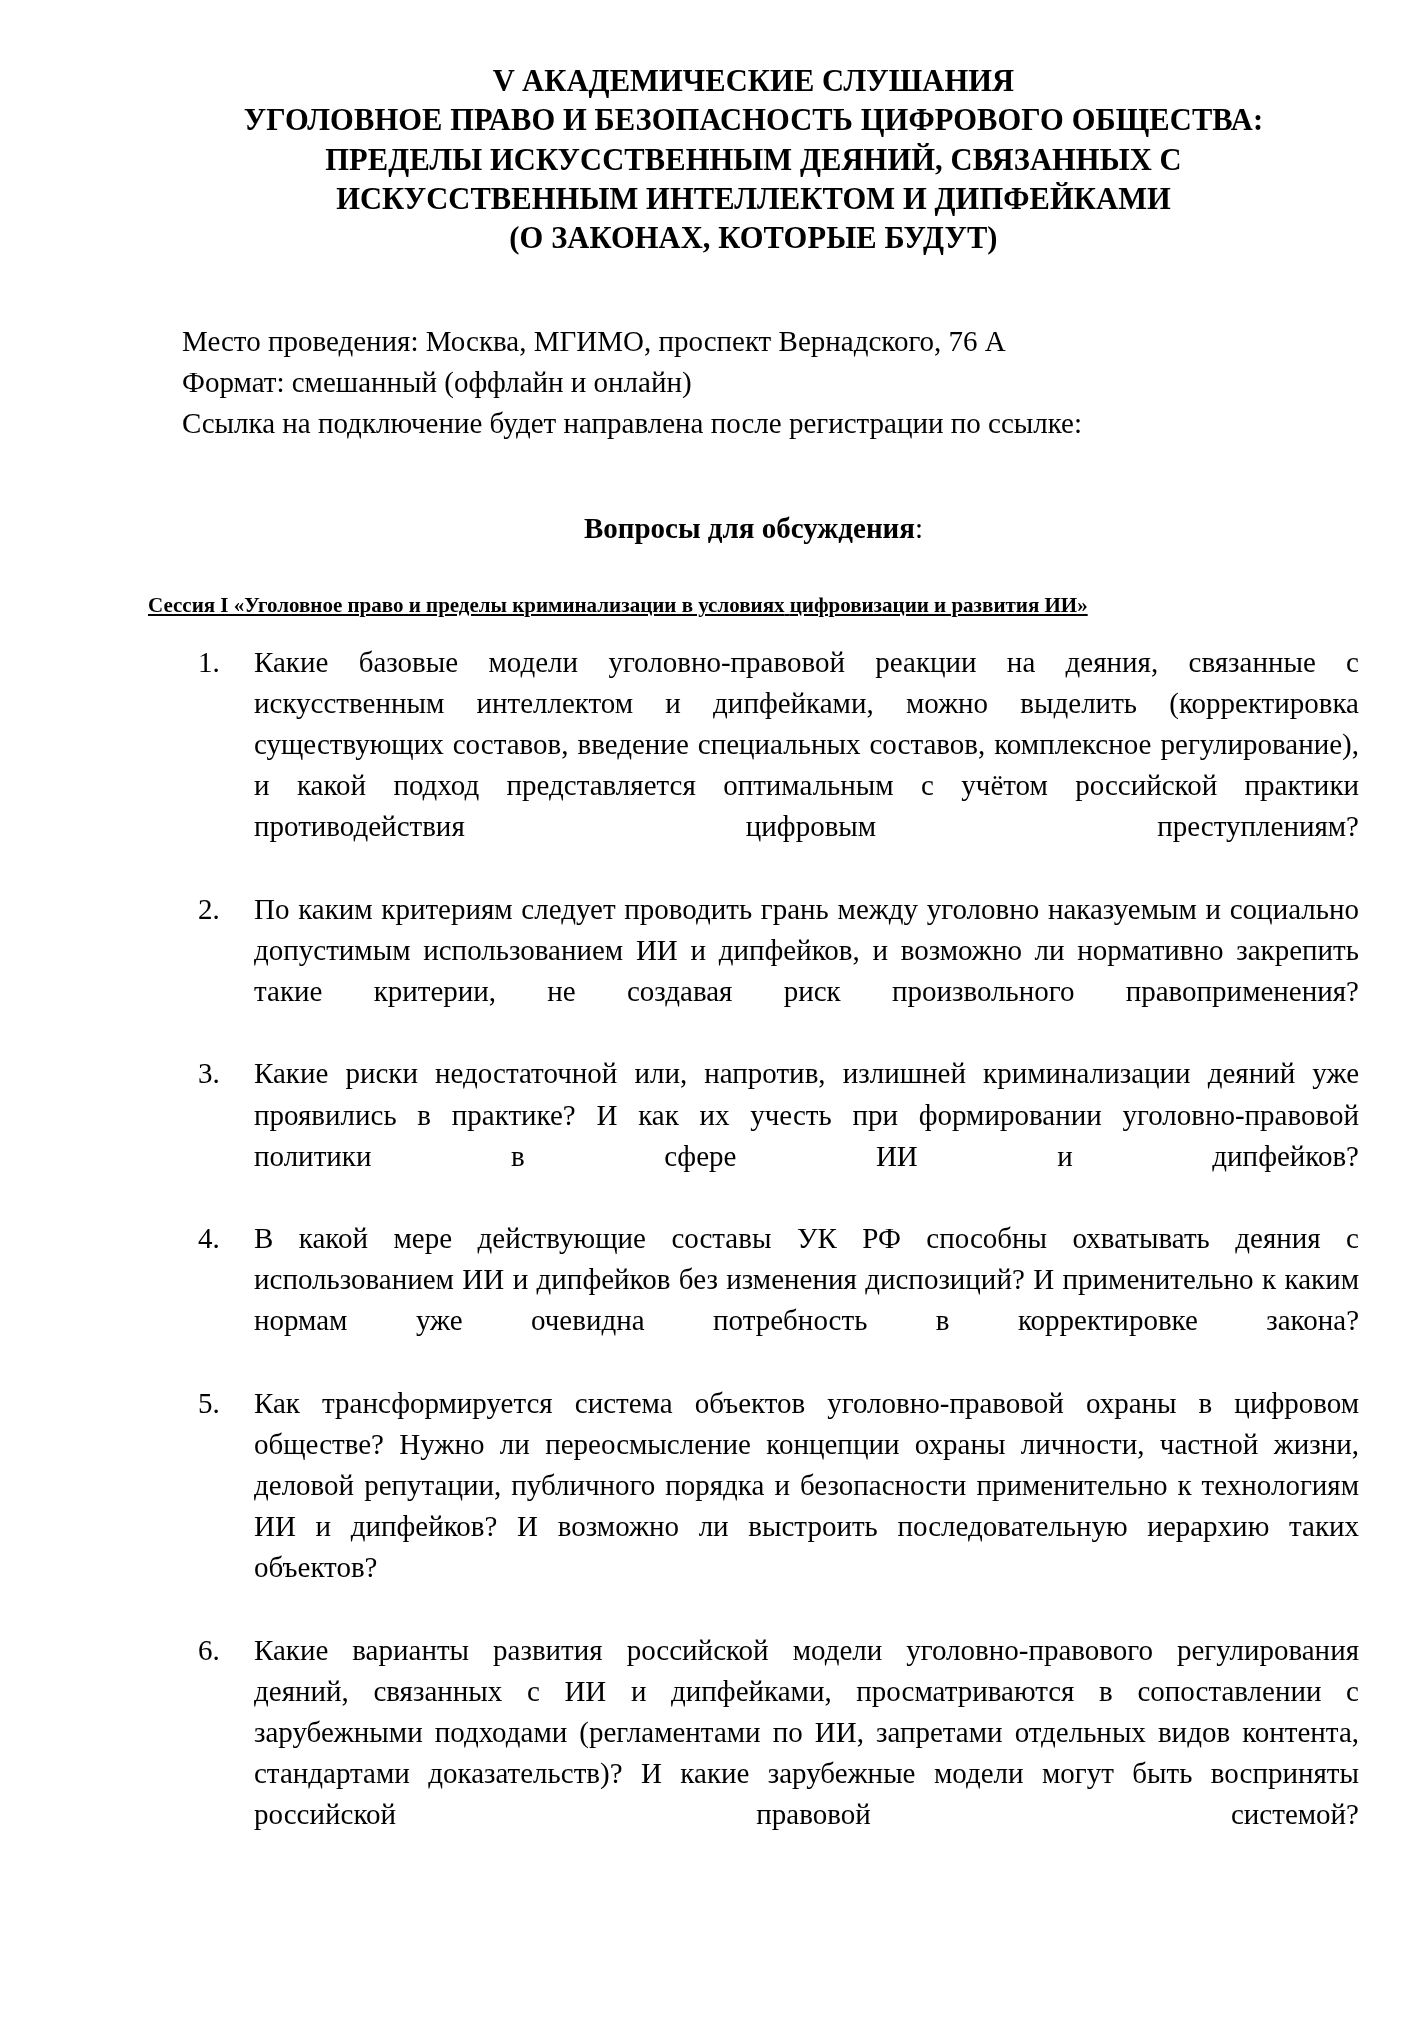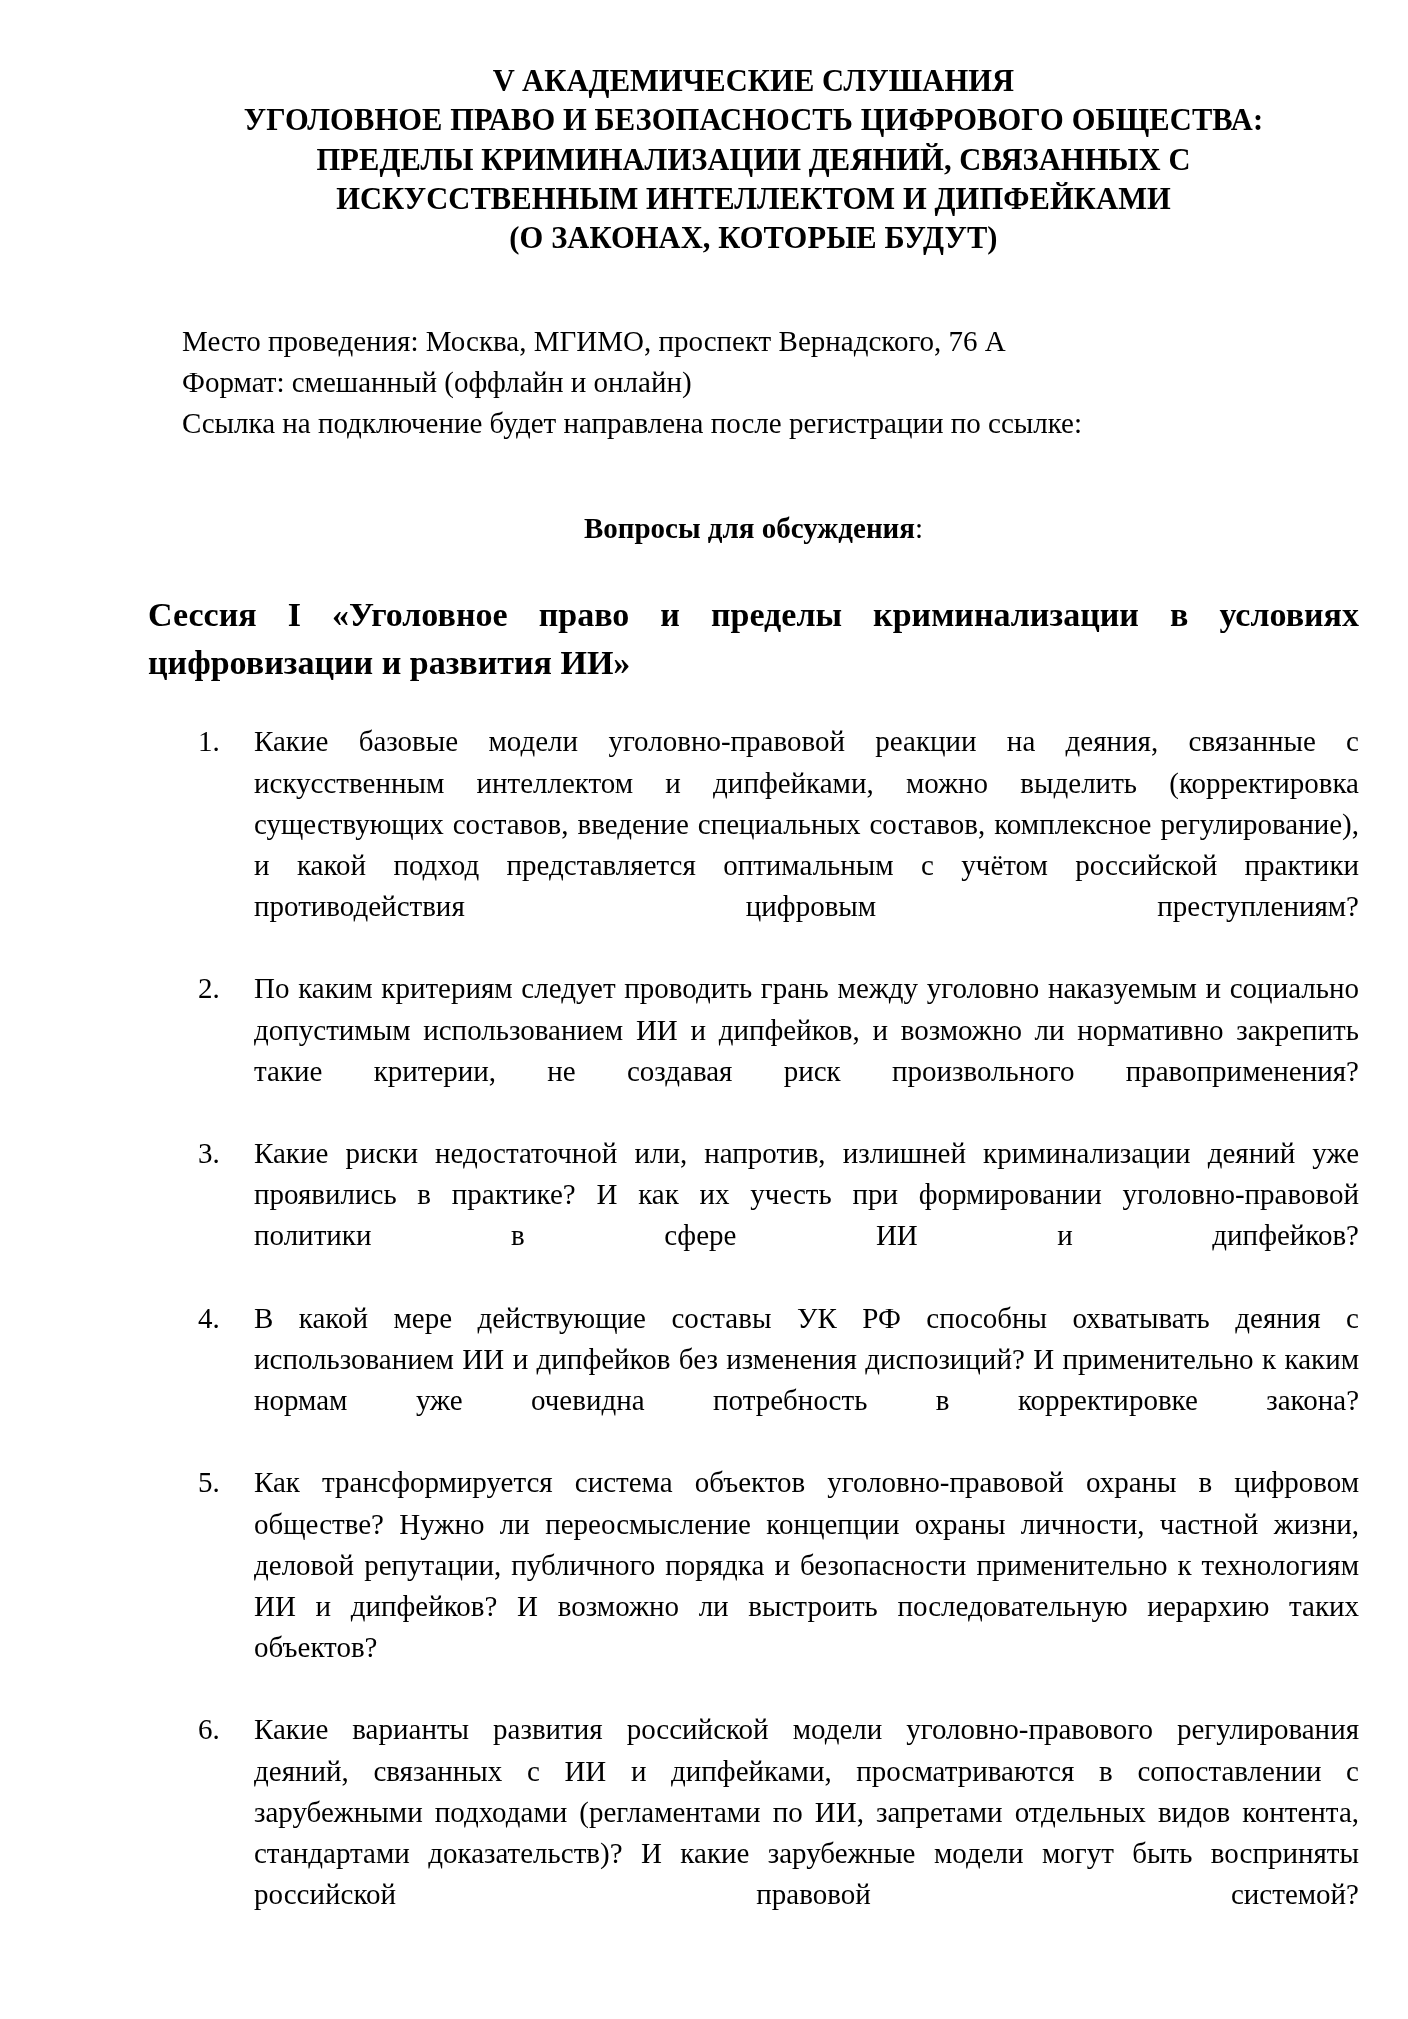--- a/index.html
+++ b/index.html
@@ -70,25 +70,26 @@
     margin-top: 64px;
     text-align: center;
     font-size: 29px;
     line-height: 1.4;
   }
   .questions-heading b { font-weight: bold; }
 
   
   .session-heading {
     margin-top: 42px;
-    font-size: 34px;
+    font-size: 21px;
     line-height: 1.42;
     font-weight: bold;
     text-align: justify;
     text-justify: inter-word;
+    text-decoration: underline;
   }
   .session-heading .lastline {
     text-align: left;
   }
 
   
   ol.questions {
     margin: 0;
     padding: 0 0 0 0;
     list-style: none;
@@ -121,21 +122,21 @@
   }
 </style>
 </head>
 <body>
 
 <div class="page">
 
   <h1 class="title-block">
     <span class="title-line">V АКАДЕМИЧЕСКИЕ СЛУШАНИЯ</span>
     <span class="title-line">УГОЛОВНОЕ ПРАВО И БЕЗОПАСНОСТЬ ЦИФРОВОГО ОБЩЕСТВА:</span>
-    <span class="title-line">ПРЕДЕЛЫ КРИМИНАЛИЗАЦИИ ДЕЯНИЙ, СВЯЗАННЫХ С</span>
+    <span class="title-line">ПРЕДЕЛЫ ИСКУССТВЕННЫМ ДЕЯНИЙ, СВЯЗАННЫХ С</span>
     <span class="title-line">ИСКУССТВЕННЫМ ИНТЕЛЛЕКТОМ И ДИПФЕЙКАМИ</span>
     <span class="title-line">(О ЗАКОНАХ, КОТОРЫЕ БУДУТ)</span>
   </h1>
 
   <div class="details">
     <span class="line">Место проведения: Москва, МГИМО, проспект Вернадского, 76 А</span>
     <span class="line">Формат: смешанный (оффлайн и онлайн)</span>
     <span class="line">Ссылка на подключение будет направлена после регистрации по ссылке:</span>
   </div>
 

